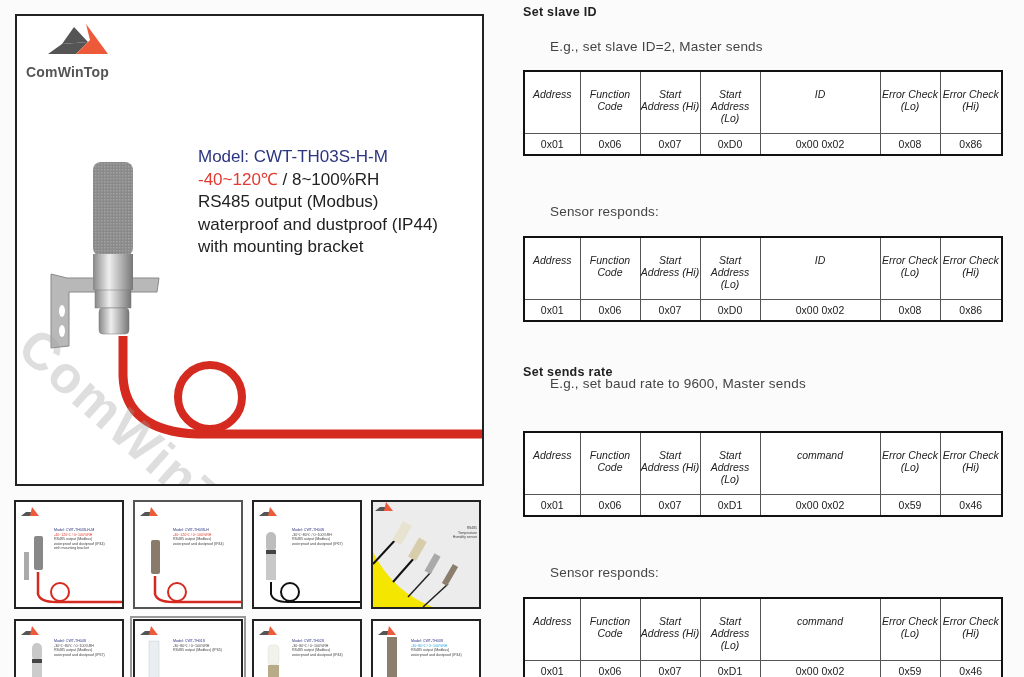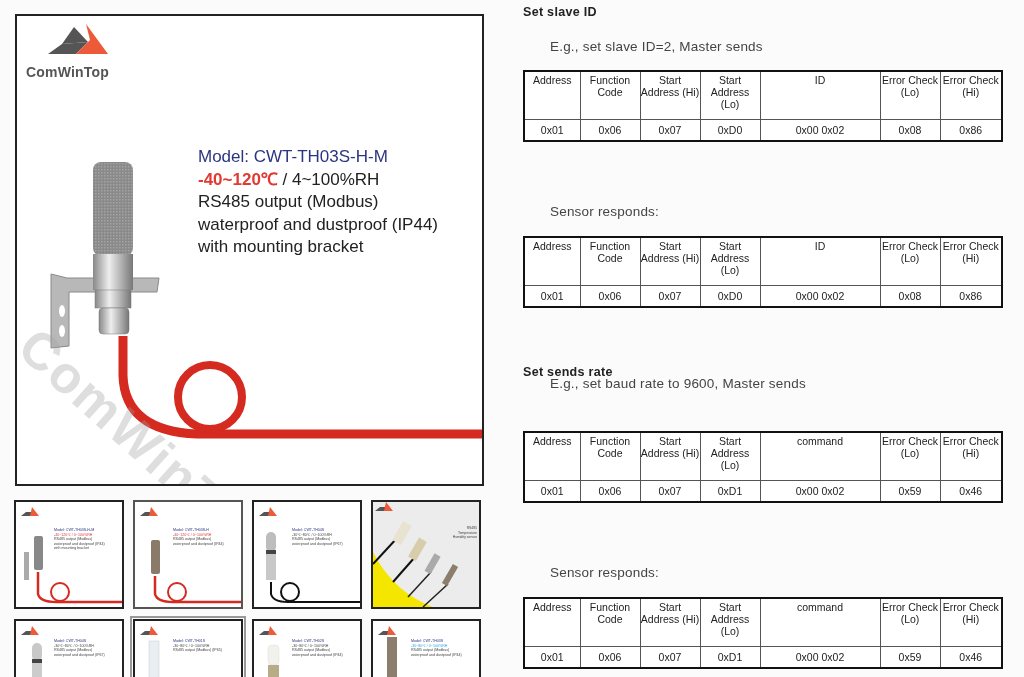--- a/index.html
+++ b/index.html
@@ -14,21 +14,21 @@
     position: absolute; left: 15px; top: 14px; width: 465px; height: 468px;
     border: 2px solid #222; background: #fff; overflow: hidden;
   }
   .logo { position: absolute; left: 9px; top: 8px; width: 100px; height: 58px; }
   .logo-text {
     position: absolute; left: 0; top: 40px; font-weight: bold; font-size: 14px;
     color: #555; letter-spacing: 0.2px;
   }
   .spec { position: absolute; left: 181px; top: 130px; font-size: 17px; line-height: 22.5px; color: #222; }
   .spec .model { color: #2c3580; }
-  .spec .temp { color: #e03a32; font-weight: bold; }
+  .spec .temp { color: #e03a32; }
   .product-svg { position: absolute; left: 0; top: 0; }
   .watermark {
     position: absolute; left: 30px; top: 300px; font-size: 52px; font-weight: bold;
     color: rgba(160,160,160,0.35); transform: rotate(42deg); transform-origin: left top;
     letter-spacing: 2px;
   }
   .thumbs { position: absolute; left: 14px; top: 500px; }
   .thumb {
     position: absolute; width: 106px; height: 105px; background: #fff;
     border: 2px solid #222; overflow: hidden;
@@ -43,21 +43,21 @@
   .section-title { position: absolute; left: 0; font-size: 12.5px; font-weight: bold; color: #222; letter-spacing: 0.3px; }
   .para { position: absolute; left: 0; font-size: 13.5px; color: #444; letter-spacing: 0.2px; margin-left: 27px; }
   table.modbus {
     position: absolute; left: 0; width: 478px; border-collapse: collapse;
     border: 2px solid #111; background: #fff; table-layout: fixed;
     font-size: 10.5px; color: #222;
   }
   table.modbus td {
     border: 1px solid #555; text-align: center; padding: 0;
   }
-  table.modbus tr.head td { vertical-align: top; height: 45px; padding-top: 2px; line-height: 12px; }
+  table.modbus tr.head td { vertical-align: top; height: 45px; padding-top: 16px; line-height: 12px; font-style: italic; }
   table.modbus tr.vals td { vertical-align: middle; height: 20px; }
 </style>
 </head>
 <body>
 
 <div class="gallery">
   <div class="main-image">
     <svg class="product-svg" width="465" height="468" viewBox="0 0 465 468">
 
       <path d="M34 258 L34 332 L52 330 L52 276 L140 276 L142 262 L50 262 Z" fill="#b8b8b8" stroke="#8a8a8a" stroke-width="1"></path>
@@ -90,21 +90,21 @@
       <svg width="60" height="36" viewBox="0 0 60 36" style="position:absolute;left:22px;top:0">
         <polygon points="0,30 14,20 40,18 28,30" fill="#555"></polygon>
         <polygon points="26,3 40,18 14,20" fill="#555"></polygon>
         <polygon points="38,0 60,30 28,30 42,16" fill="#ec5a3a"></polygon>
       </svg>
       <div class="logo-text">ComWinTop</div>
     </div>
 
     <div class="spec">
       <div class="model">Model: CWT-TH03S-H-M</div>
-      <div><span class="temp">-40~120℃</span><span> / 4~100%RH</span></div>
+      <div><span class="temp">-40~120℃</span><span> / 8~100%RH</span></div>
       <div>RS485 output (Modbus)</div>
       <div>waterproof and dustproof (IP44)</div>
       <div>with mounting bracket</div>
     </div>
   </div>
 
   <div class="thumbs">
 
     <div class="thumb" style="left:0;top:0">
       <svg class="t-logo" width="18" height="10">

